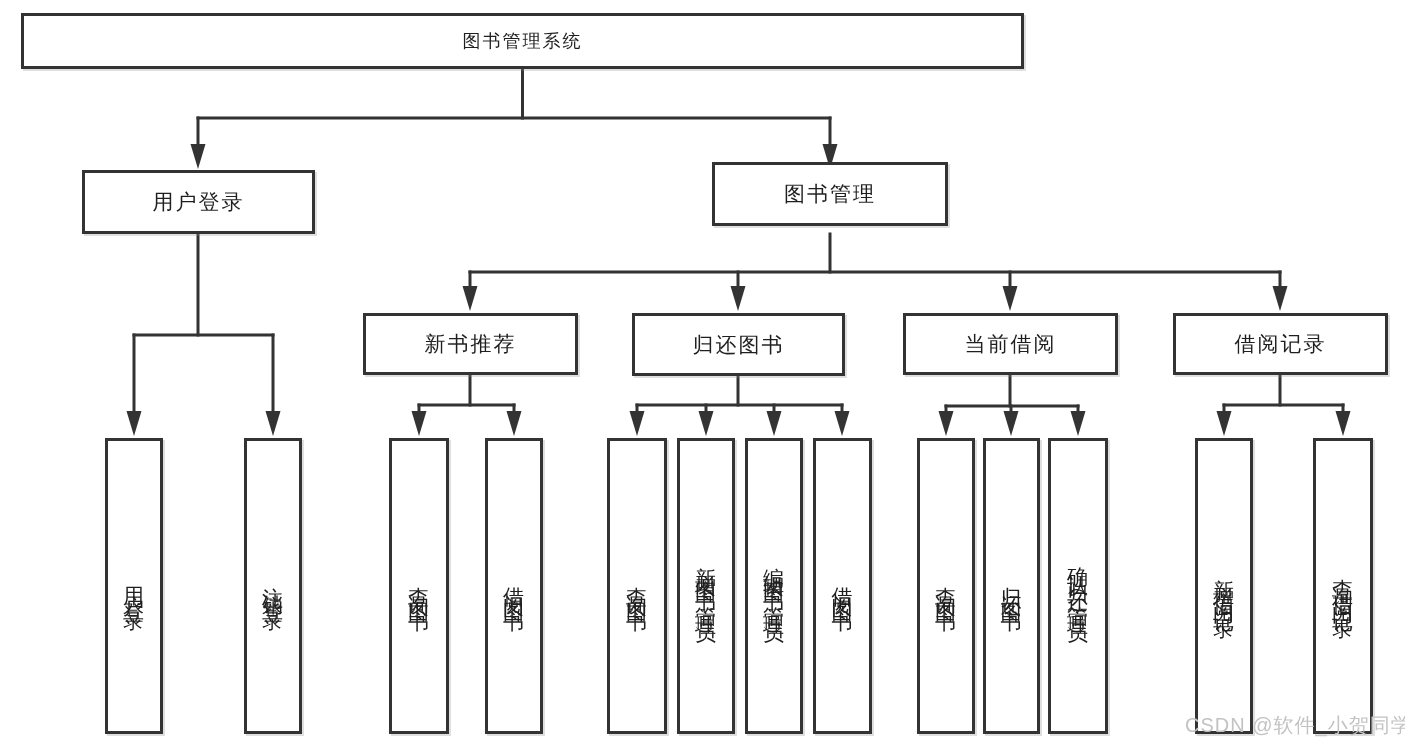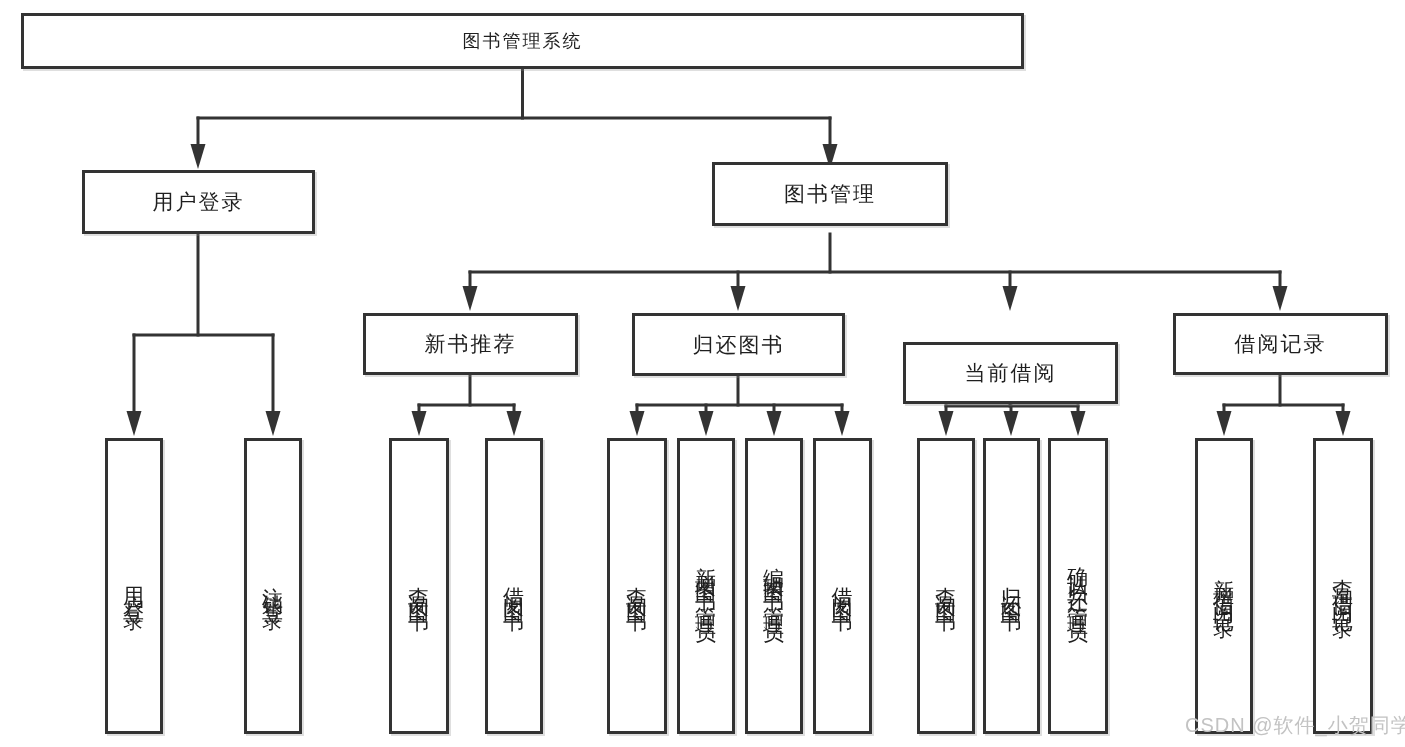--- a/index.html
+++ b/index.html
@@ -101,21 +101,21 @@
       <polygon points="1335.5,411 1350.5,411 1343,436" fill="#333333"></polygon>
     </svg>
 
   <div class="box" style="left:21px; top:13px; width:1003px; height:56px; font-size:18px;">图书管理系统</div>
 
   <div class="box" style="left:82px; top:170px; width:233px; height:64px;">用户登录</div>
   <div class="box" style="left:712px; top:162px; width:236px; height:64px;">图书管理</div>
 
   <div class="box" style="left:363px; top:313px; width:215px; height:62px;">新书推荐</div>
   <div class="box" style="left:632px; top:313px; width:213px; height:63px;">归还图书</div>
-  <div class="box" style="left:903px; top:313px; width:215px; height:62px;margin-top:29px;">当前借阅</div>
+  <div class="box" style="left:903px; top:313px; width:215px; height:62px;">当前借阅</div>
   <div class="box" style="left:1173px; top:313px; width:215px; height:62px;">借阅记录</div>
 
   <div class="box vbox" style="left:105px; top:438px; width:58px; height:296px;">用户登录</div>
   <div class="box vbox" style="left:244px; top:438px; width:58px; height:296px;">注销登录</div>
 
   <div class="box vbox" style="left:389px; top:438px; width:60px; height:296px;">查询图书</div>
   <div class="box vbox" style="left:485px; top:438px; width:58px; height:296px;">借阅图书</div>
 
   <div class="box vbox" style="left:607px; top:438px; width:60px; height:296px;">查询图书</div>
   <div class="box vbox" style="left:677px; top:438px; width:58px; height:296px;">新增图书（管理员）</div>

